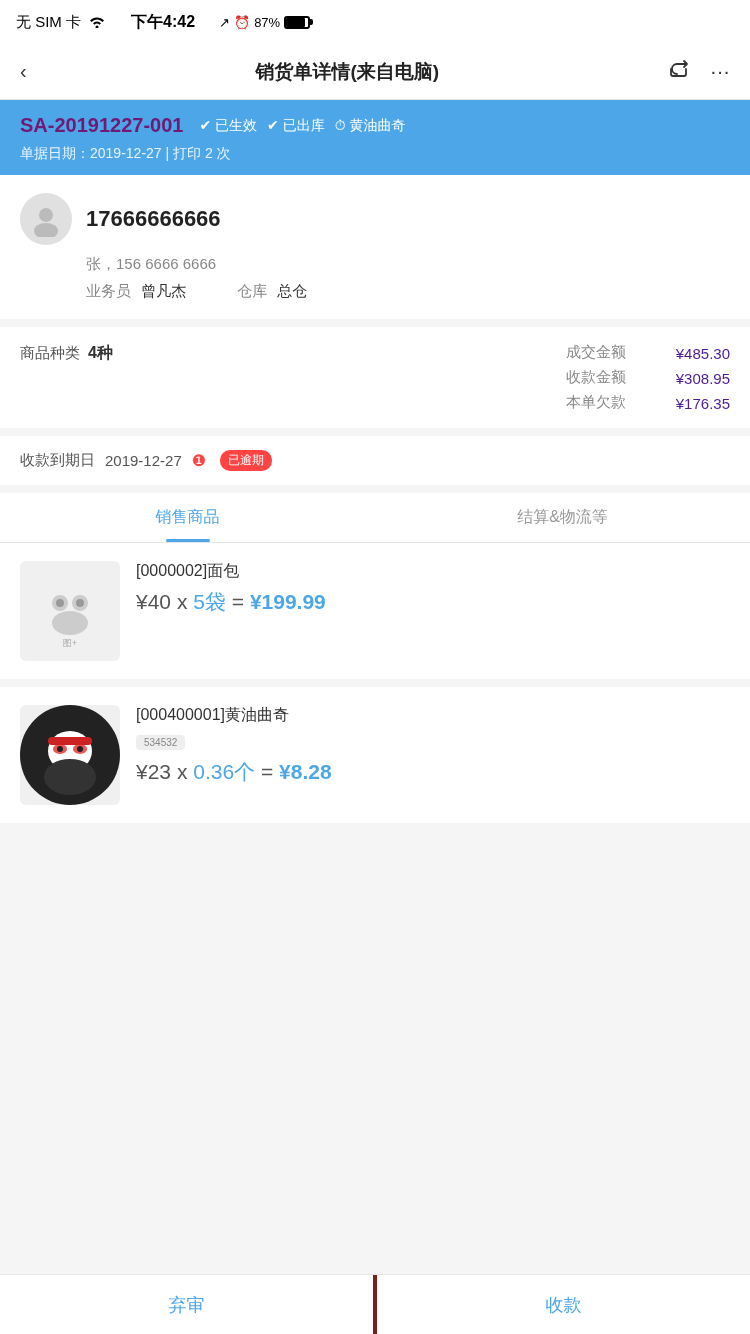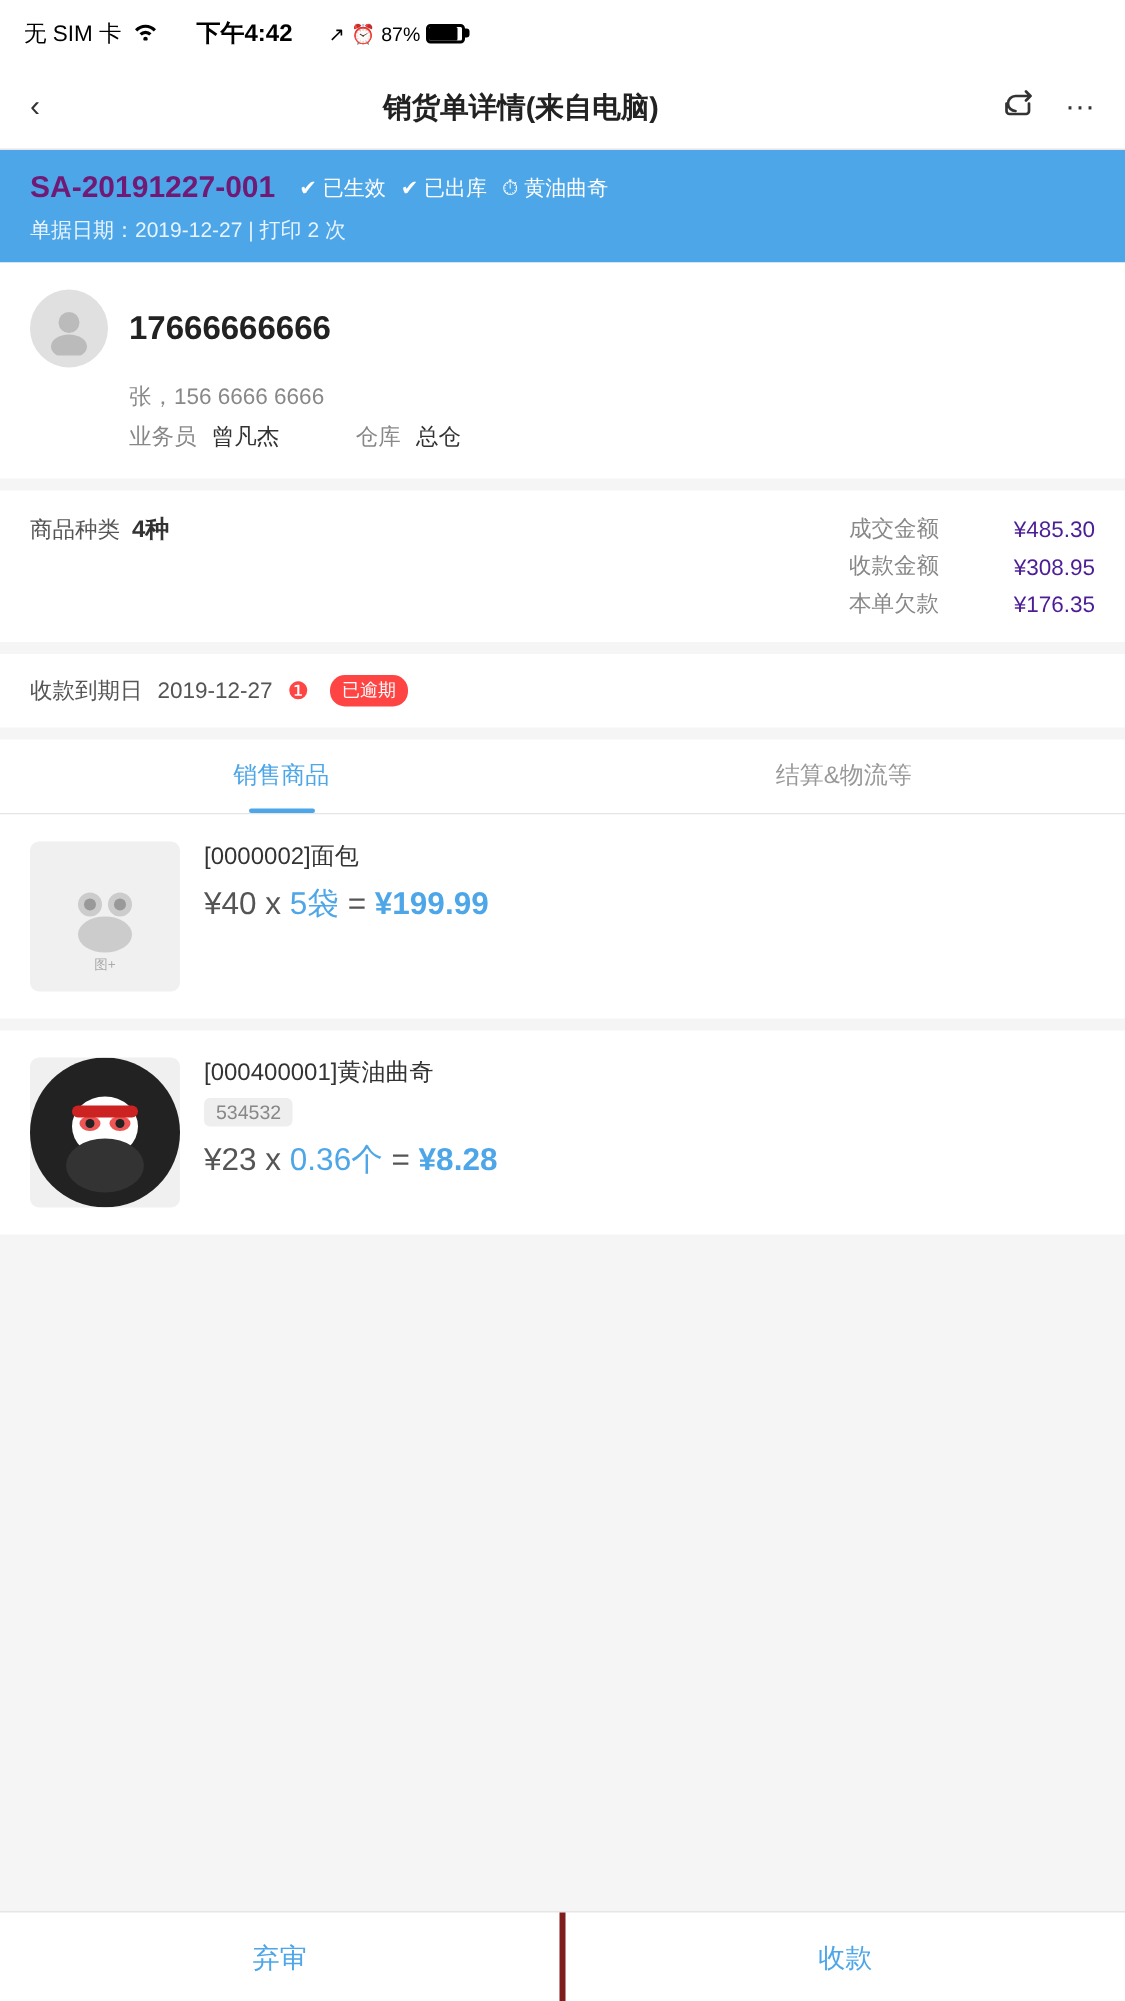--- a/index.html
+++ b/index.html
@@ -244,21 +244,21 @@
     .product-name {
       font-size: 16px;
       color: #333;
       font-weight: 500;
       margin-bottom: 6px;
     }
     .product-sku {
       display: inline-block;
       background: #eee;
       color: #888;
-      font-size: 13px;
+      font-size: 10px;
       padding: 2px 8px;
       border-radius: 4px;
       margin-bottom: 8px;
     }
     .product-price {
       font-size: 21px;
       color: #555;
     }
     .price-qty { color: #4da6e8; }
     .price-total { color: #4da6e8; font-weight: 600; }

